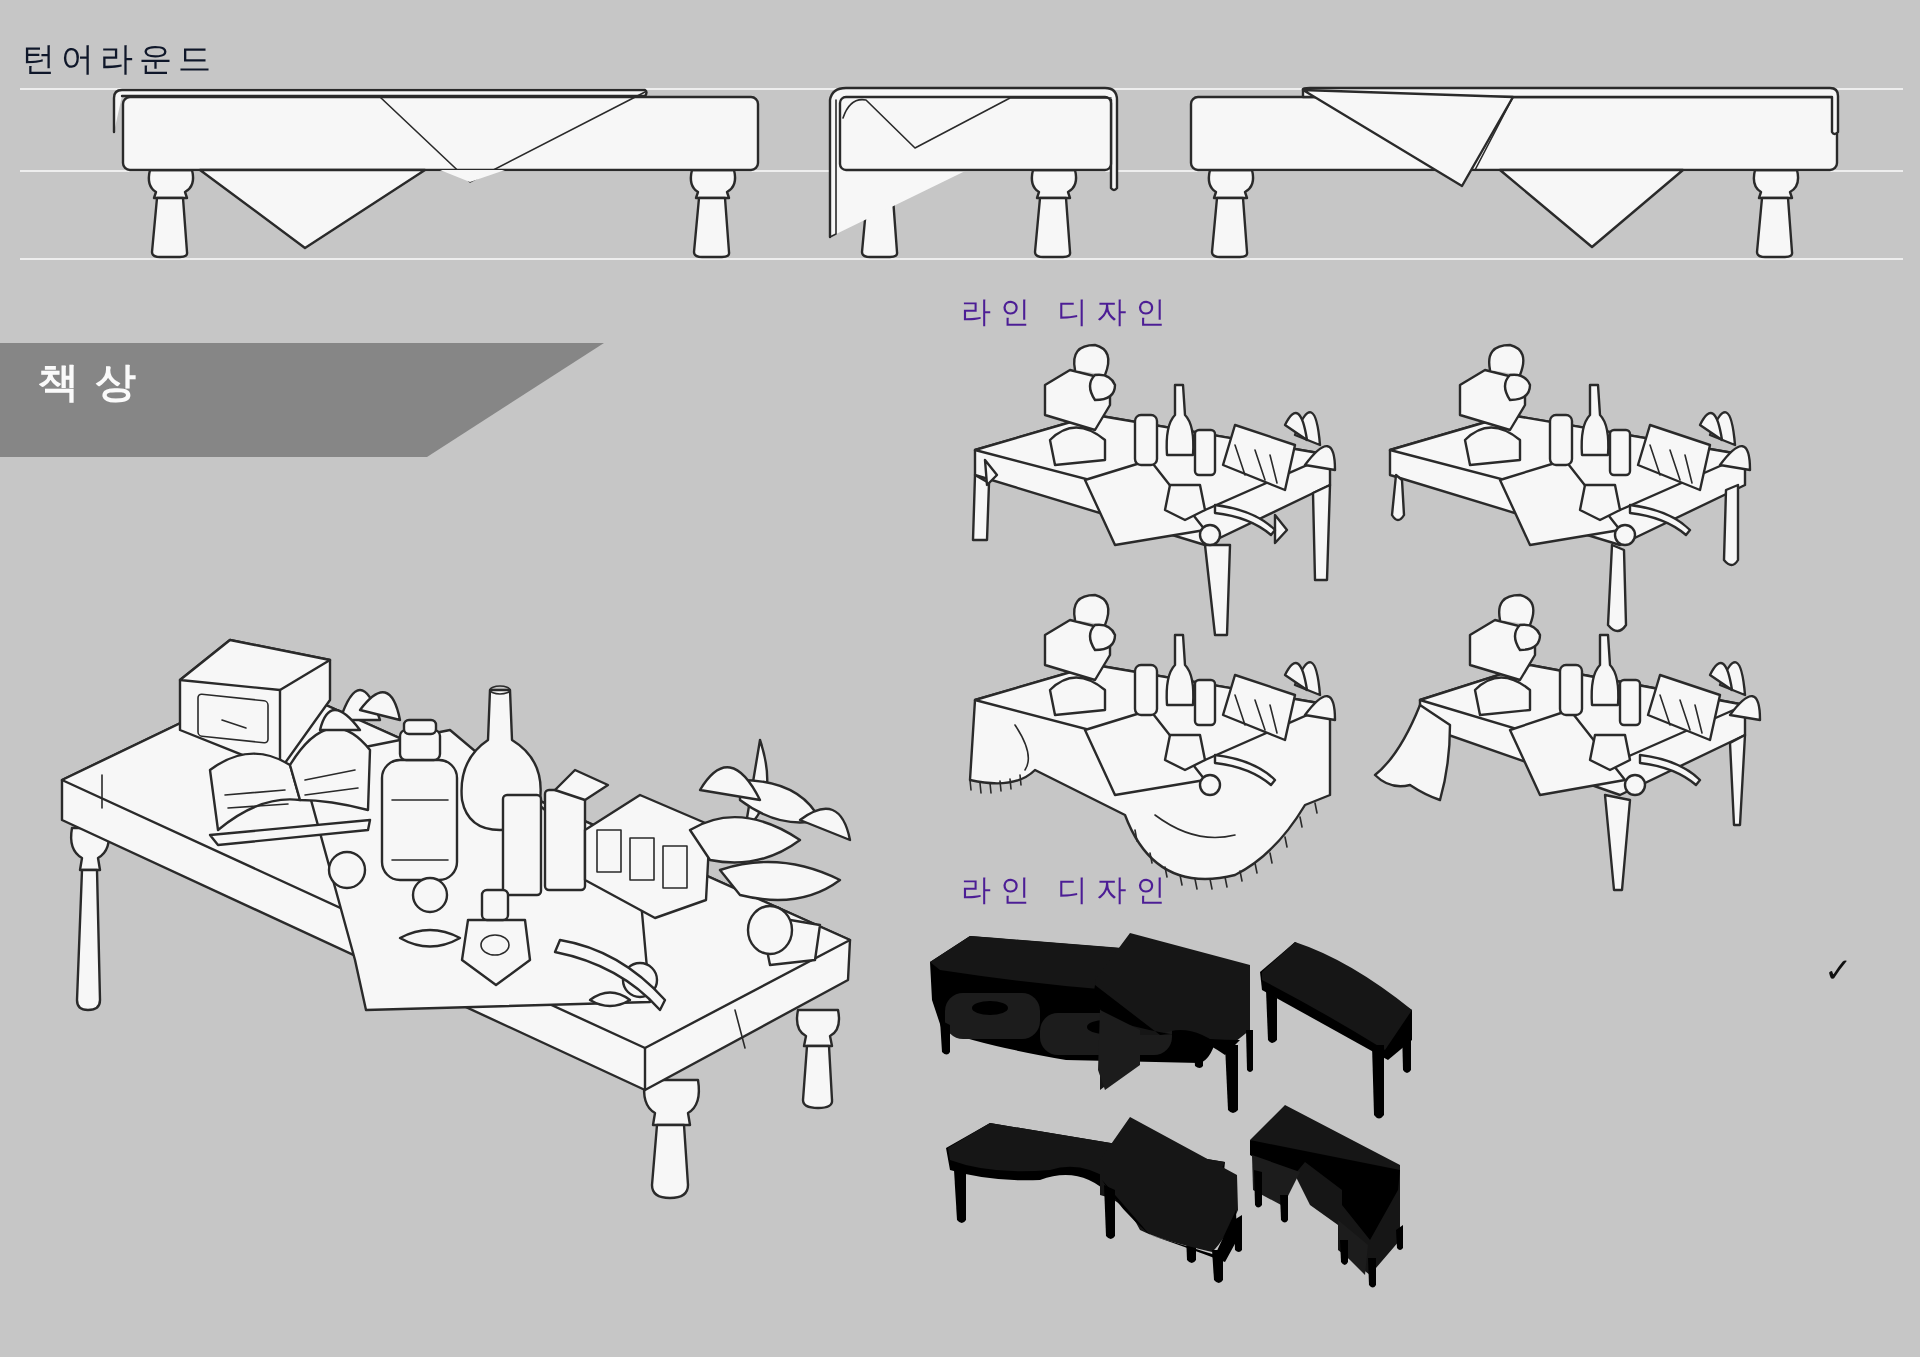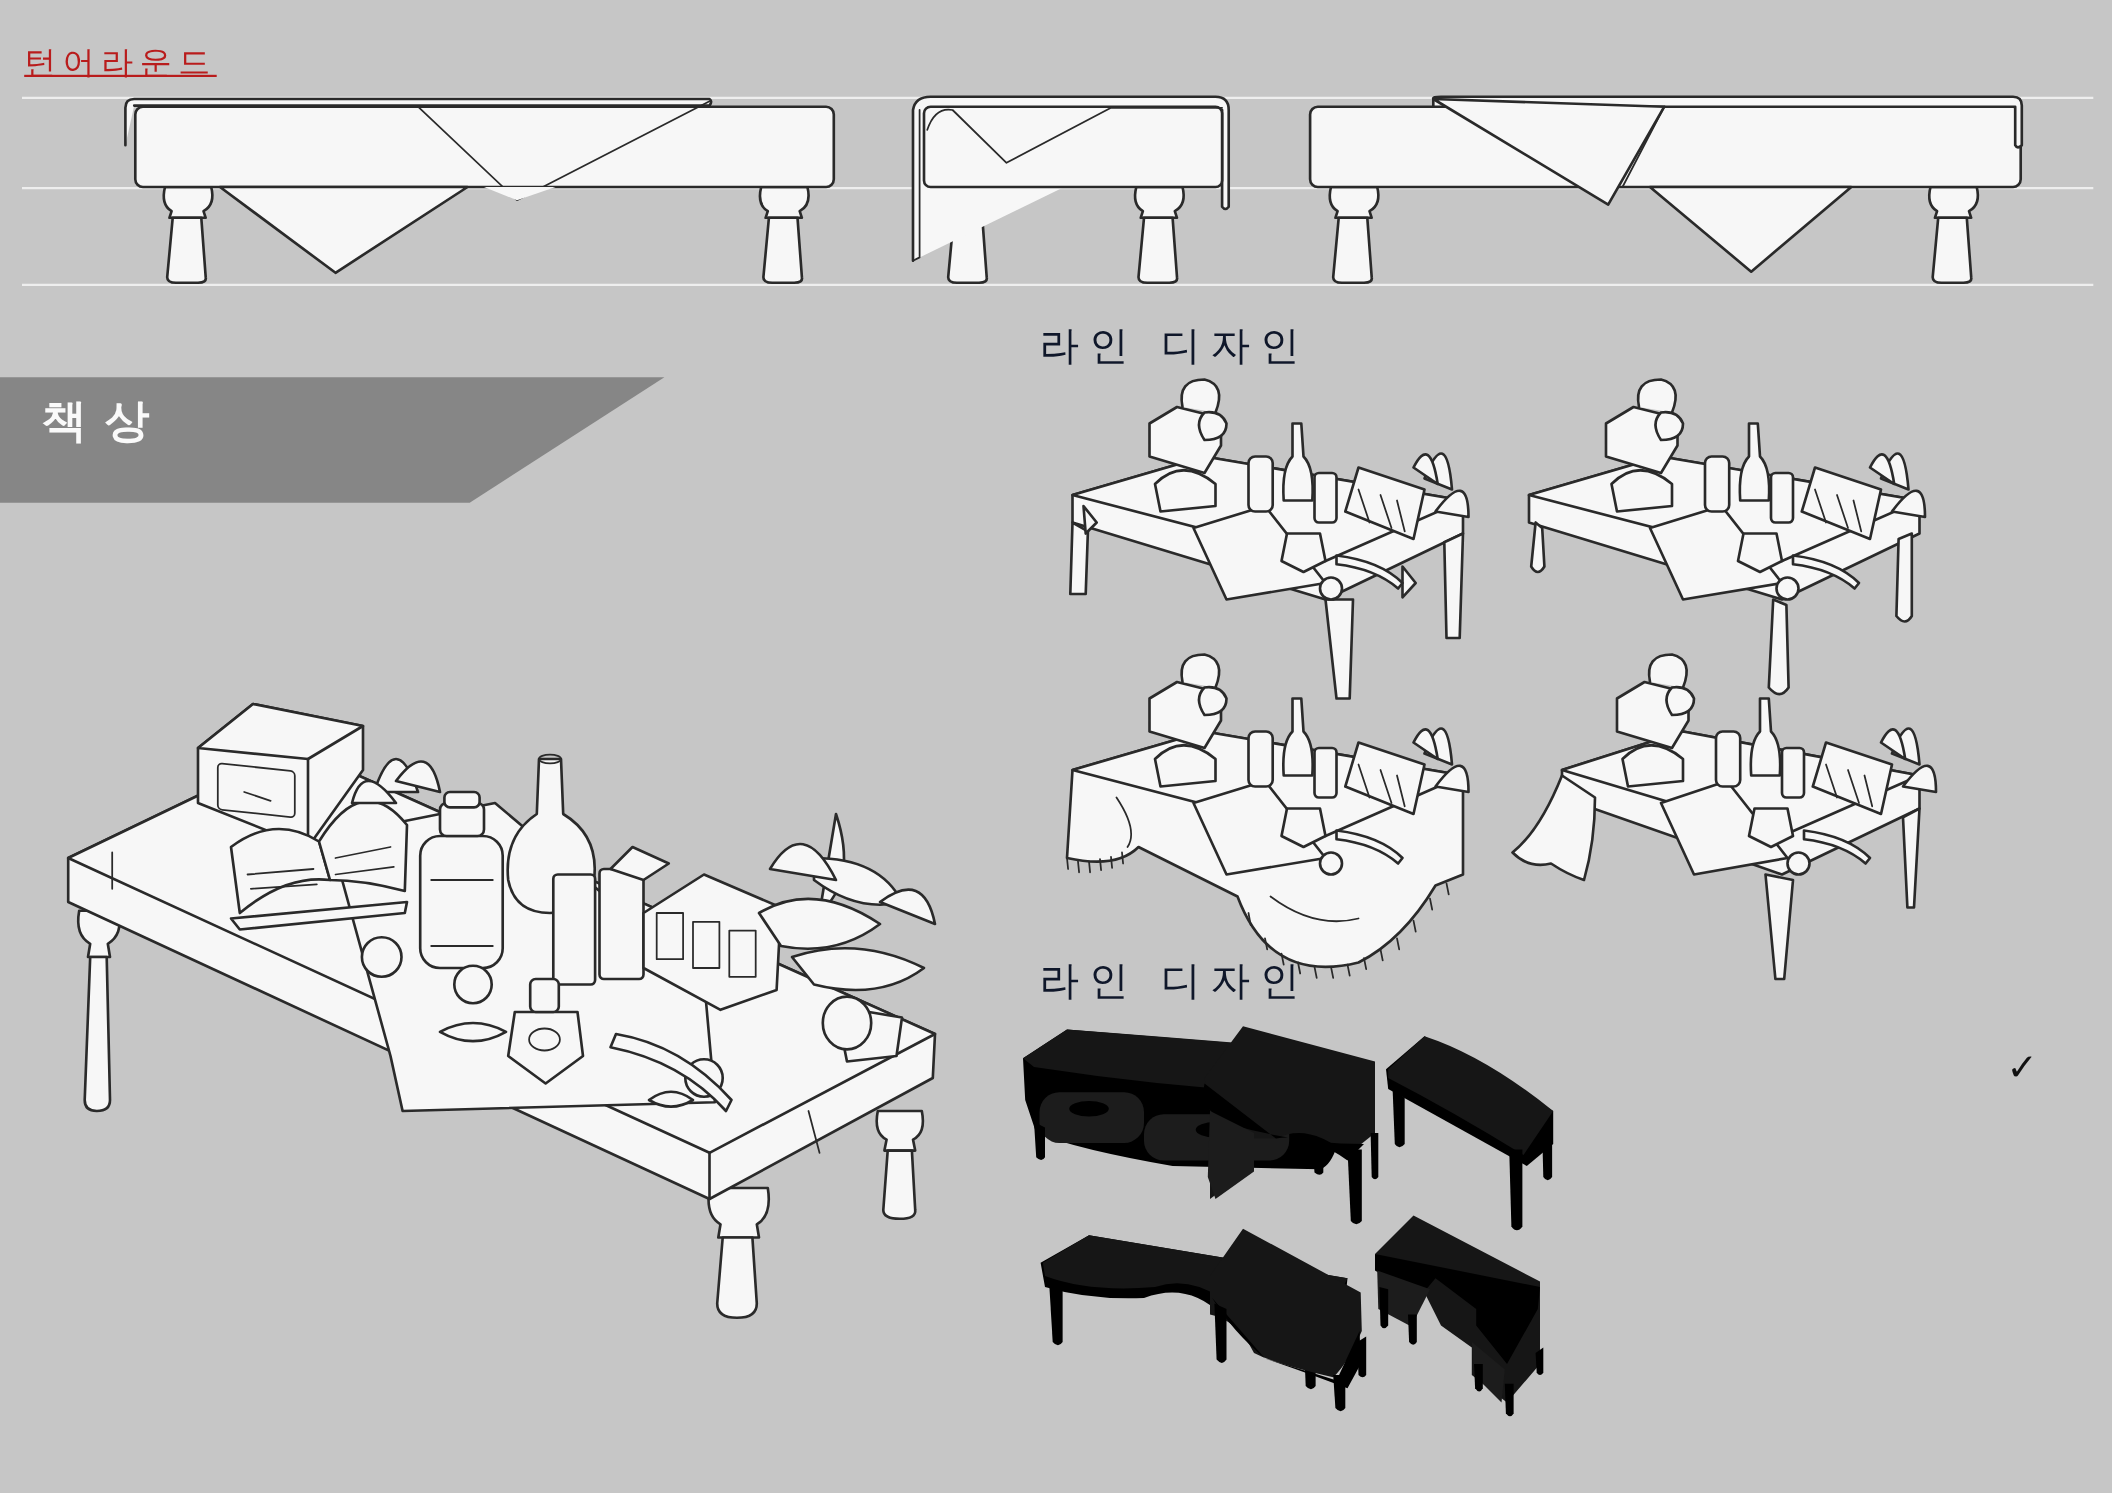--- a/index.html
+++ b/index.html
@@ -1,20 +1,20 @@
 <!DOCTYPE html>
 <html><head>
 <meta charset="utf-8">
 <style>
   html, body { margin:0; padding:0; }
   body { width:1920px; height:1357px; background:#c6c6c6; position:relative; overflow:hidden;
          font-family:"DejaVu Sans", "Liberation Sans", sans-serif; }
   .abs { position:absolute; }
-  .section-title { color:#b91c1c; font-size:29px; letter-spacing:6px; line-height:1;text-decoration:underline; }
-  .sub-label { color:#0f172a; font-size:36px; letter-spacing:9px; line-height:1; }
+  .section-title { color:#0f172a; font-size:33px; letter-spacing:6px; line-height:1; }
+  .sub-label { color:#4c1d95; font-size:30px; letter-spacing:9px; line-height:1;margin-left:16px; }
   .banner { left:0; top:343px; width:604px; height:114px; }
   .banner-text { left:38px; top:362px; color:#fafafa; font-size:41px; font-weight:bold; letter-spacing:16px; line-height:1; }
   svg { position:absolute; overflow:visible; }
   .ink { fill:#f7f7f7; stroke:#2a2a2a; stroke-width:2.4; stroke-linejoin:round; stroke-linecap:round; }
   .ink-thin { fill:none; stroke:#2a2a2a; stroke-width:1.6; stroke-linecap:round; stroke-linejoin:round; }
   .guide { stroke:#eeeeee; stroke-width:2; }
   .sil { fill:#161616; }
   .sil-dark { fill:#000; }
   .sil-soft { fill:#1c1c1c; }
 </style>

